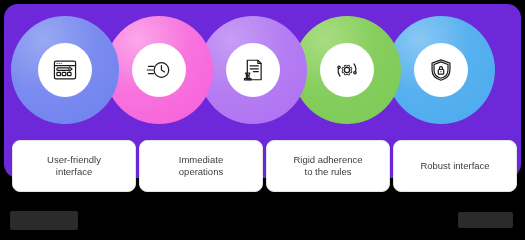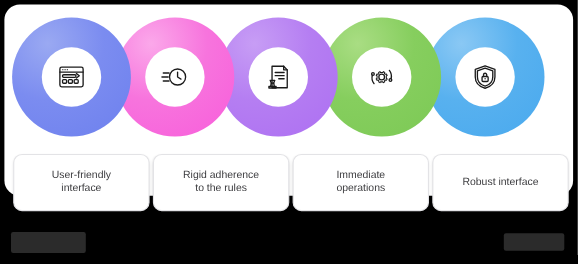--- a/index.html
+++ b/index.html
@@ -15,21 +15,21 @@
     position: relative;
   }
 
   
   #canvas {
     position: absolute;
     left: 4px;
     top: 4px;
     width: 517px;
     height: 174px;
-    background: #ffffff;
+    background: #6d28d9;
     border-radius: 14px;
   }
 
   
   #circles-row {
     position: absolute;
     left: 0;
     top: 10px;
     width: 517px;
     height: 120px;
@@ -224,24 +224,24 @@
       </div>
     </div>
 
   </div>
 
   <div id="labels-row">
     <div class="label-card">
       <span>User-friendly<br>interface</span>
     </div>
     <div class="label-card">
+      <span>Immediate<br>operations</span>
+    </div>
+    <div class="label-card">
       <span>Rigid adherence<br>to the rules</span>
-    </div>
-    <div class="label-card">
-      <span>Immediate<br>operations</span>
     </div>
     <div class="label-card">
       <span>Robust interface</span>
     </div>
   </div>
 
 </div>
 
 <div class="redaction" id="redaction-left"></div>
 <div class="redaction" id="redaction-right"></div>

